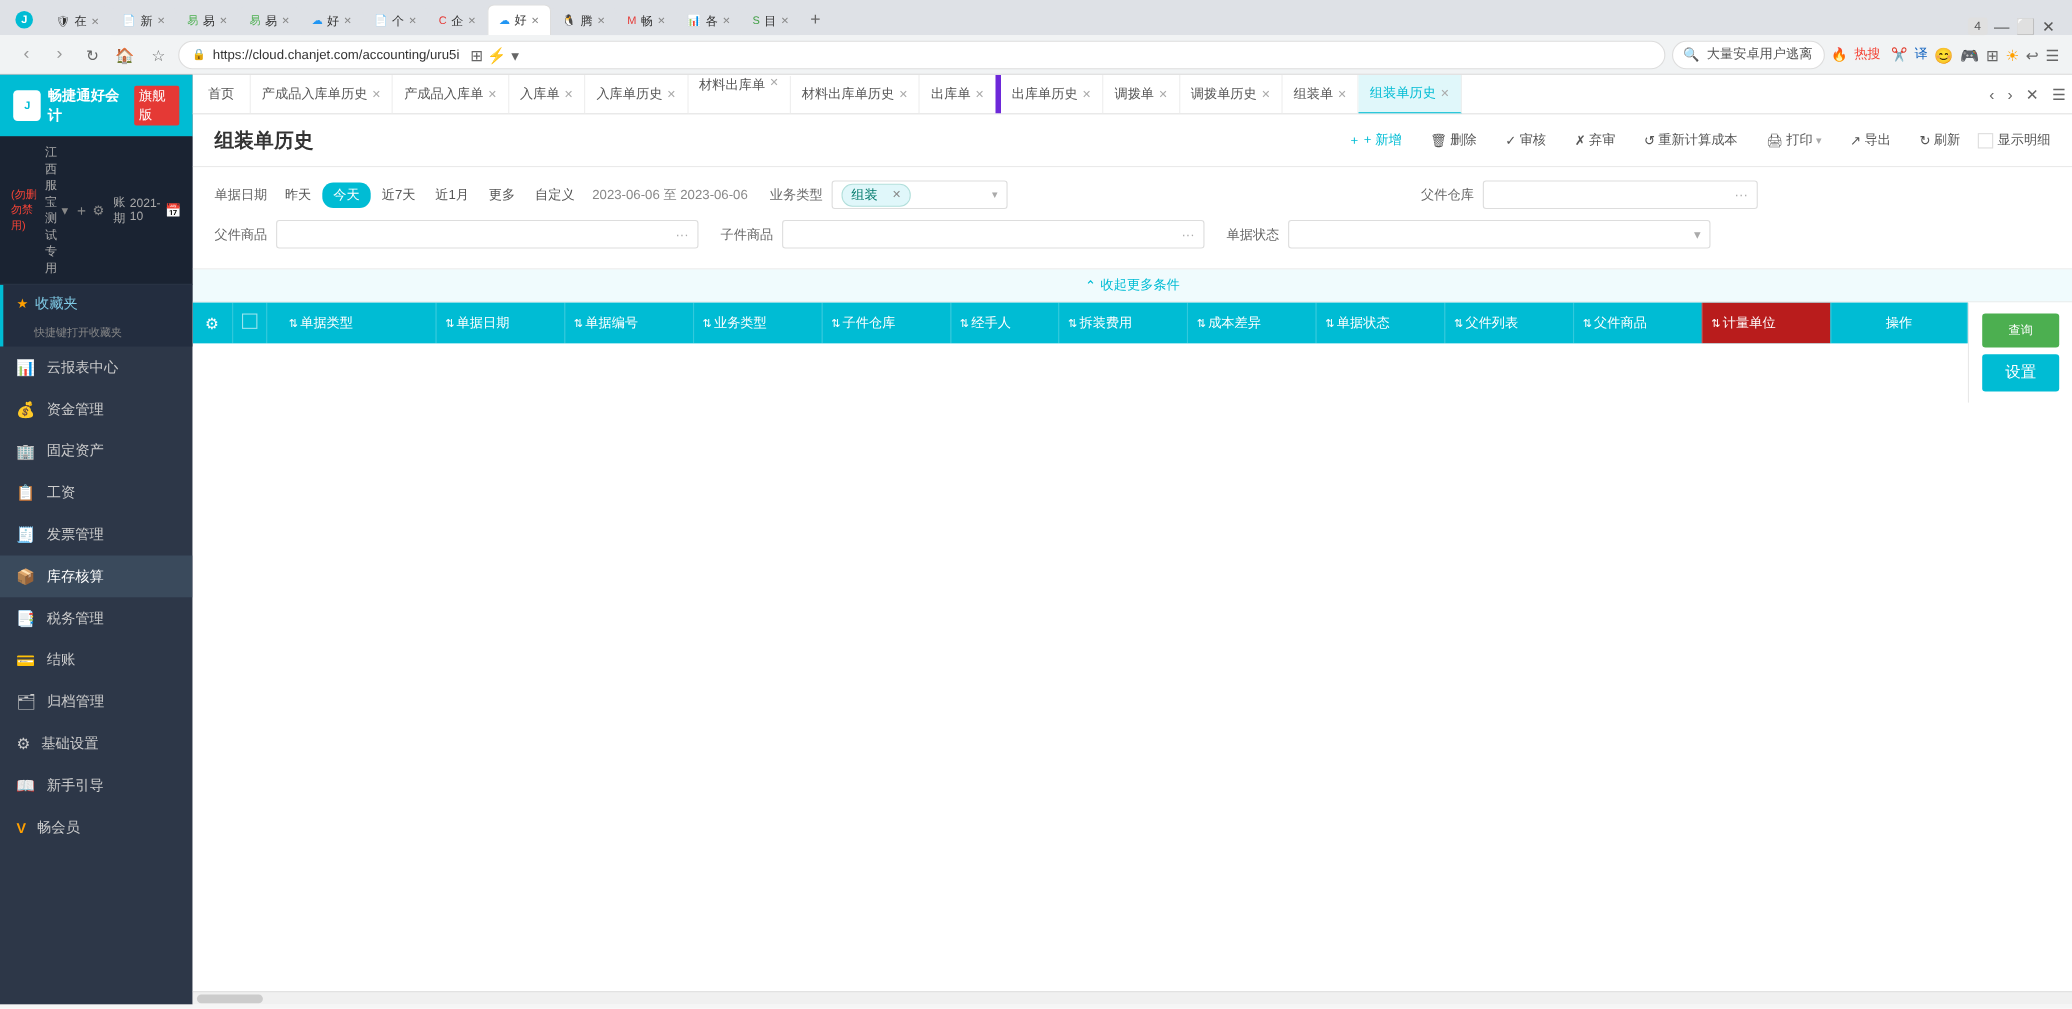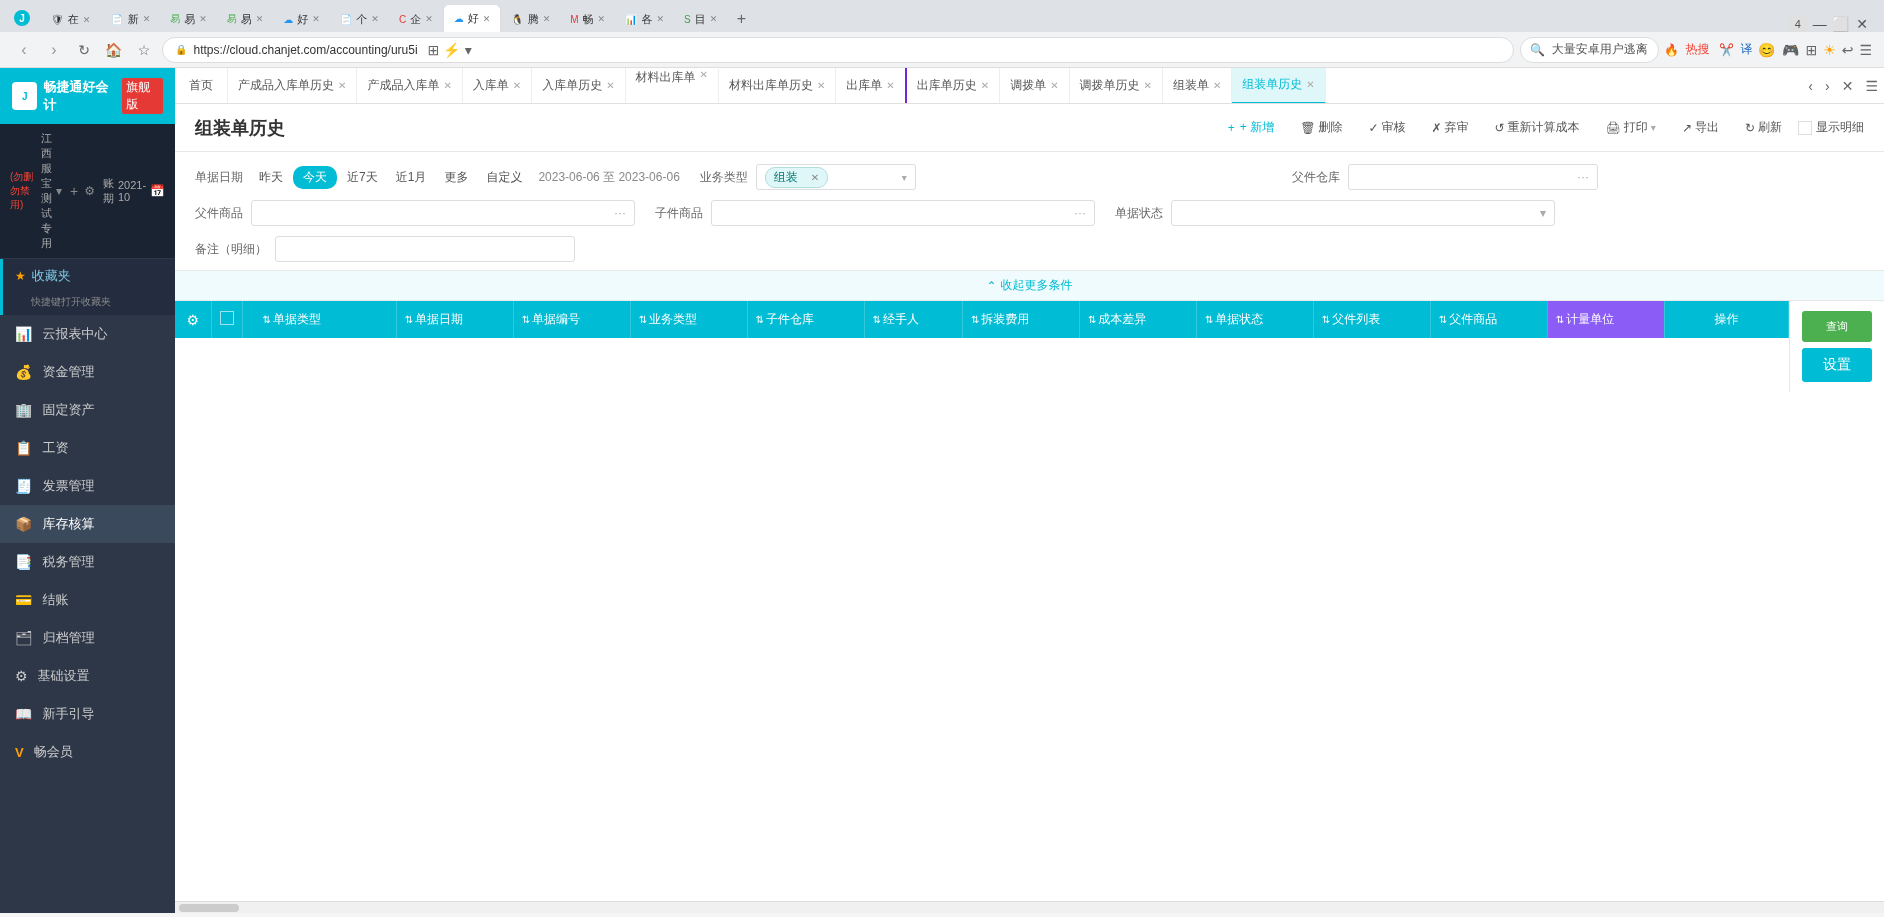--- a/index.html
+++ b/index.html
@@ -216,21 +216,21 @@
   <div class="main-content">
 
     <div style="background:#fff; border-bottom:1px solid #e0e0e0; display:flex; align-items:center; height:36px; overflow:hidden;">
       <div style="padding:0 14px; height:36px; display:flex; align-items:center; font-size:12px; color:#555; cursor:pointer; border-right:1px solid #eee; white-space:nowrap;">首页</div>
       <div style="padding:0 10px; height:36px; display:flex; align-items:center; font-size:12px; color:#555; cursor:pointer; border-right:1px solid #eee; white-space:nowrap; gap:4px;">产成品入库单历史 <span style="color:#aaa; font-size:10px;">✕</span></div>
       <div style="padding:0 10px; height:36px; display:flex; align-items:center; font-size:12px; color:#555; cursor:pointer; border-right:1px solid #eee; white-space:nowrap; gap:4px;">产成品入库单 <span style="color:#aaa; font-size:10px;">✕</span></div>
       <div style="padding:0 10px; height:36px; display:flex; align-items:center; font-size:12px; color:#555; cursor:pointer; border-right:1px solid #eee; white-space:nowrap; gap:4px;">入库单 <span style="color:#aaa; font-size:10px;">✕</span></div>
       <div style="padding:0 10px; height:36px; display:flex; align-items:center; font-size:12px; color:#555; cursor:pointer; border-right:1px solid #eee; white-space:nowrap; gap:4px;">入库单历史 <span style="color:#aaa; font-size:10px;">✕</span></div>
       <div style="padding:0 10px; height:48px; display:flex; font-size:12px; color:#555; cursor:pointer; border-right:1px solid #eee; white-space:nowrap; gap:4px;margin-top:14px;">材料出库单 <span style="color:#aaa; font-size:10px;">✕</span></div>
       <div style="padding:0 10px; height:36px; display:flex; align-items:center; font-size:12px; color:#555; cursor:pointer; border-right:1px solid #eee; white-space:nowrap; gap:4px;">材料出库单历史 <span style="color:#aaa; font-size:10px;">✕</span></div>
-      <div style="padding:0 10px; height:36px; display:flex; align-items:center; font-size:12px; color:#555; cursor:pointer; border-right:2px solid #6d28d9; white-space:nowrap; gap:4px;">出库单 <span style="color:#aaa; font-size:10px;">✕</span></div>
+      <div style="padding:0 10px; height:36px; display:flex; align-items:center; font-size:12px; color:#555; cursor:pointer; border-right:5px solid #6d28d9; white-space:nowrap; gap:4px;">出库单 <span style="color:#aaa; font-size:10px;">✕</span></div>
       <div style="padding:0 10px; height:36px; display:flex; align-items:center; font-size:12px; color:#555; cursor:pointer; border-right:1px solid #eee; white-space:nowrap; gap:4px;">出库单历史 <span style="color:#aaa; font-size:10px;">✕</span></div>
       <div style="padding:0 10px; height:36px; display:flex; align-items:center; font-size:12px; color:#555; cursor:pointer; border-right:1px solid #eee; white-space:nowrap; gap:4px;">调拨单 <span style="color:#aaa; font-size:10px;">✕</span></div>
       <div style="padding:0 10px; height:53px; display:flex; align-items:center; font-size:12px; color:#555; cursor:pointer; border-right:1px solid #eee; white-space:nowrap; gap:4px;">调拨单历史 <span style="color:#aaa; font-size:10px;">✕</span></div>
       <div style="padding:0 10px; height:36px; display:flex; align-items:center; font-size:12px; color:#555; cursor:pointer; border-right:1px solid #eee; white-space:nowrap; gap:4px;">组装单 <span style="color:#aaa; font-size:10px;">✕</span></div>
       <div style="padding:0 10px; height:36px; display:flex; align-items:center; font-size:12px; color:#00bcd4; cursor:pointer; border-right:1px solid #eee; white-space:nowrap; gap:4px; background:#e0f7fa; border-bottom:2px solid #00bcd4;">组装单历史 <span style="color:#aaa; font-size:10px;">✕</span></div>
       <div style="flex:1;"></div>
       <span style="padding:0 6px; color:#666; cursor:pointer; font-size:14px;">‹</span>
       <span style="padding:0 6px; color:#666; cursor:pointer; font-size:14px;">›</span>
       <span style="padding:0 6px; color:#666; cursor:pointer; font-size:14px;">✕</span>
       <span style="padding:0 6px; color:#666; cursor:pointer; font-size:14px;">☰</span>
@@ -328,24 +328,20 @@
             </div>
           </div>
           <div style="display:flex; align-items:center; gap:8px; flex:1; max-width:440px;">
             <span style="font-size:12px; color:#666; white-space:nowrap;">单据状态</span>
             <div style="border:1px solid #ddd; border-radius:3px; height:26px; flex:1; display:flex; align-items:center; justify-content:flex-end; padding:0 8px; background:#fff;">
               <span style="color:#aaa; font-size:12px;">▾</span>
             </div>
           </div>
         </div>
 
-        <div style="display:flex; align-items:center; gap:8px;">
-          <span style="font-size:12px; color:#666; white-space:nowrap;">备注（明细）</span>
-          <div style="border:1px solid #ddd; border-radius:3px; height:26px; min-width:300px; background:#fff;"></div>
-        </div>
       </div>
 
       <div style="text-align:center; padding:6px; color:#00bcd4; font-size:12px; cursor:pointer; background:#f0fbfd; border-bottom:1px solid #e8e8e8; display:flex; align-items:center; justify-content:center; gap:4px;">
         <span style="font-size:12px;">⌃</span>
         <span>收起更多条件</span>
       </div>
 
       <div style="flex:1; overflow:auto; background:#fff; position:relative;">
         <div style="display:flex; align-items:stretch;">
           <div style="flex:1; overflow:auto;">
@@ -384,21 +380,21 @@
                   </th>
                   <th style="background:#00bcd4; color:#fff; padding:10px 8px; font-size:12px; font-weight:normal; border-right:1px solid rgba(255,255,255,0.2); cursor:pointer; white-space:nowrap;">
                     <span style="font-size:10px; margin-right:2px;">⇅</span>单据状态
                   </th>
                   <th style="background:#00bcd4; color:#fff; padding:10px 8px; font-size:12px; font-weight:normal; border-right:1px solid rgba(255,255,255,0.2); cursor:pointer; white-space:nowrap;">
                     <span style="font-size:10px; margin-right:2px;">⇅</span>父件列表
                   </th>
                   <th style="background:#00bcd4; color:#fff; padding:10px 8px; font-size:12px; font-weight:normal; border-right:1px solid rgba(255,255,255,0.2); cursor:pointer; white-space:nowrap;">
                     <span style="font-size:10px; margin-right:2px;">⇅</span>父件商品
                   </th>
-                  <th style="background:#8b5cf6; color:#fff; padding:10px 8px; font-size:12px; font-weight:normal; border-right:1px solid rgba(255,255,255,0.2); cursor:pointer; white-space:nowrap;">
+                  <th style="background:#b91c1c; color:#fff; padding:10px 8px; font-size:12px; font-weight:normal; border-right:1px solid rgba(255,255,255,0.2); cursor:pointer; white-space:nowrap;">
                     <span style="font-size:10px; margin-right:2px;">⇅</span>计量单位
                   </th>
                   <th style="background:#00bcd4; color:#fff; padding:10px 8px; font-size:12px; font-weight:normal; text-align:center; white-space:nowrap; min-width:80px;">操作</th>
                 </tr>
               </thead>
               <tbody>
                 
               </tbody>
             </table>
           </div>

